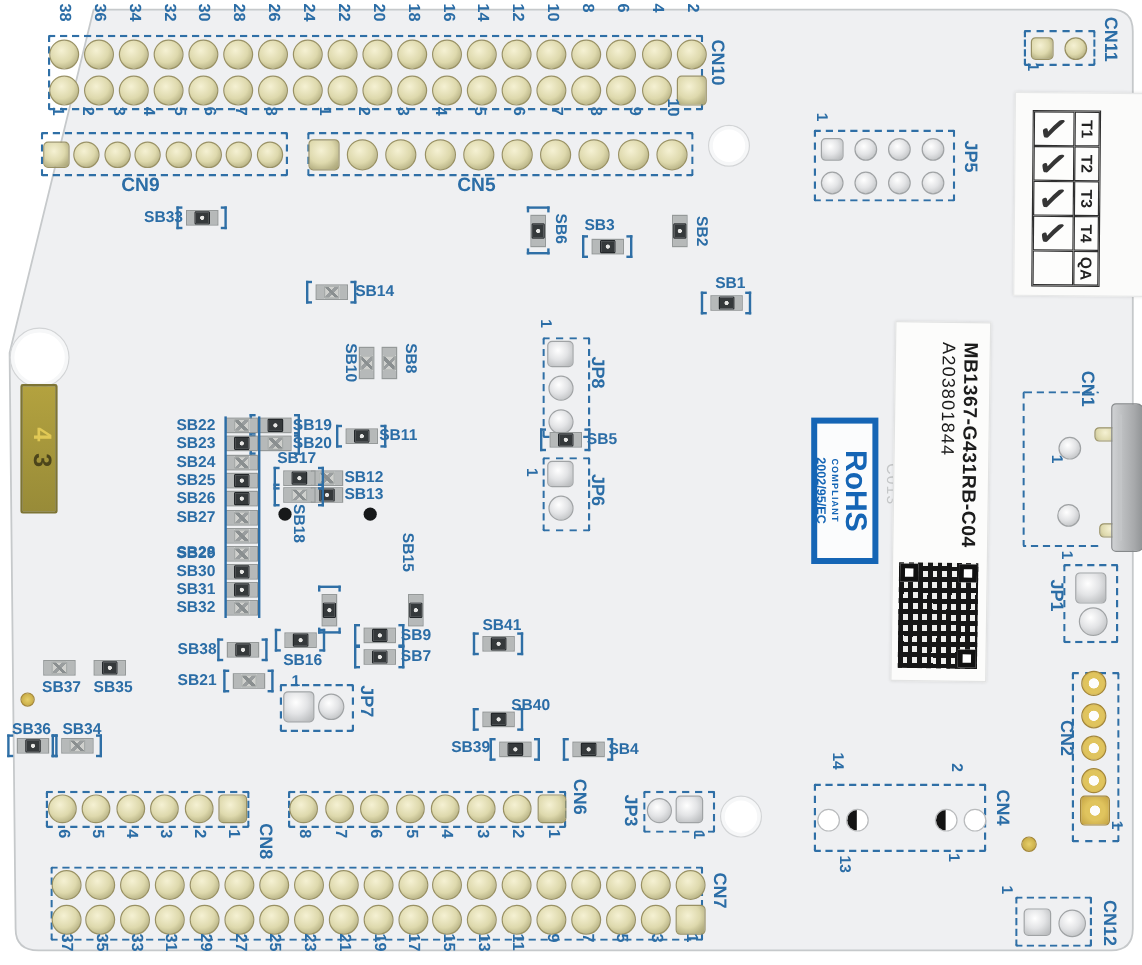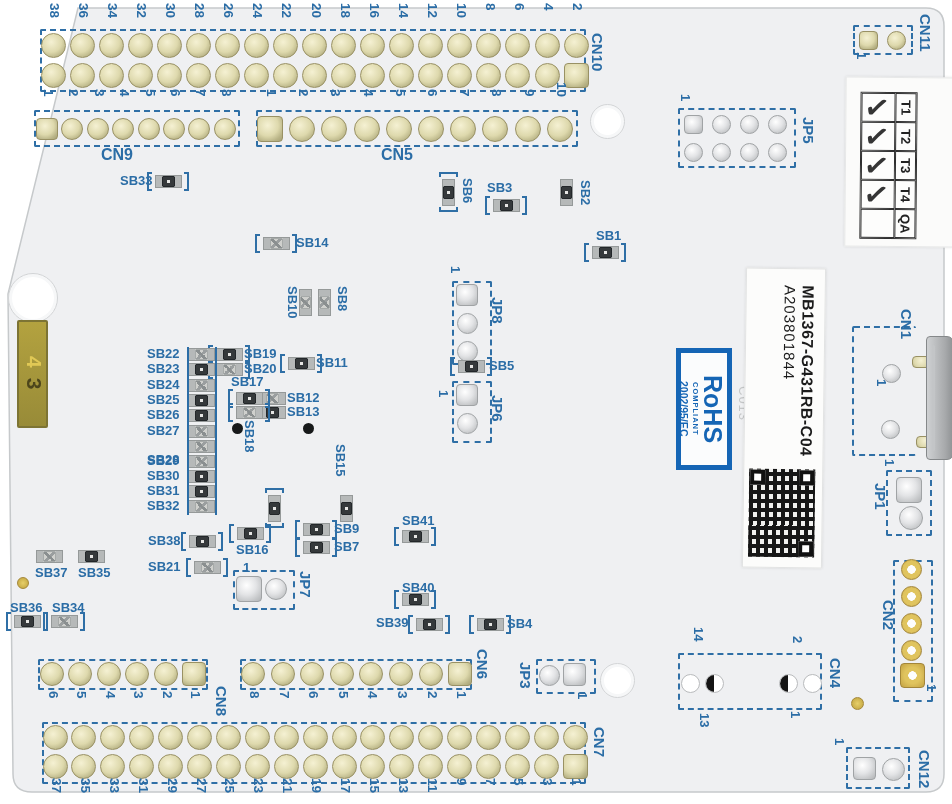--- a/index.html
+++ b/index.html
@@ -554,21 +554,21 @@
         <div class="core"></div>
       </div>
       <div class="brk l" style="position: absolute; left: 181px; top: 531.5px; width: 5px; height: 19px;"></div>
       <div class="brk r" style="position: absolute; left: 218px; top: 531.5px; width: 5px; height: 19px;"></div>
       <div class="lbl" style="position: absolute; left: 376px; top: 616px;">SB39</div>
       <div class="sb" style="position: absolute; left: 415.5px; top: 617.5px; width: 27px; height: 13px;">
         <div class="core"></div>
       </div>
       <div class="brk l" style="position: absolute; left: 408px; top: 614.5px; width: 5px; height: 19px;"></div>
       <div class="brk r" style="position: absolute; left: 445px; top: 614.5px; width: 5px; height: 19px;"></div>
-      <div class="lbl" style="position: absolute; left: 402px; top: 581px;">SB40</div>
+      <div class="lbl" style="position: absolute; left: 426px; top: 581px;">SB40</div>
       <div class="sb" style="position: absolute; left: 401.5px; top: 592.5px; width: 27px; height: 13px;">
         <div class="core"></div>
       </div>
       <div class="brk l" style="position: absolute; left: 394px; top: 589.5px; width: 5px; height: 19px;"></div>
       <div class="brk r" style="position: absolute; left: 431px; top: 589.5px; width: 5px; height: 19px;"></div>
       <div class="lbl" style="position: absolute; left: 402px; top: 514px;">SB41</div>
       <div class="sb" style="position: absolute; left: 401.5px; top: 529.5px; width: 27px; height: 13px;">
         <div class="core"></div>
       </div>
       <div class="brk l" style="position: absolute; left: 394px; top: 526.5px; width: 5px; height: 19px;"></div>

